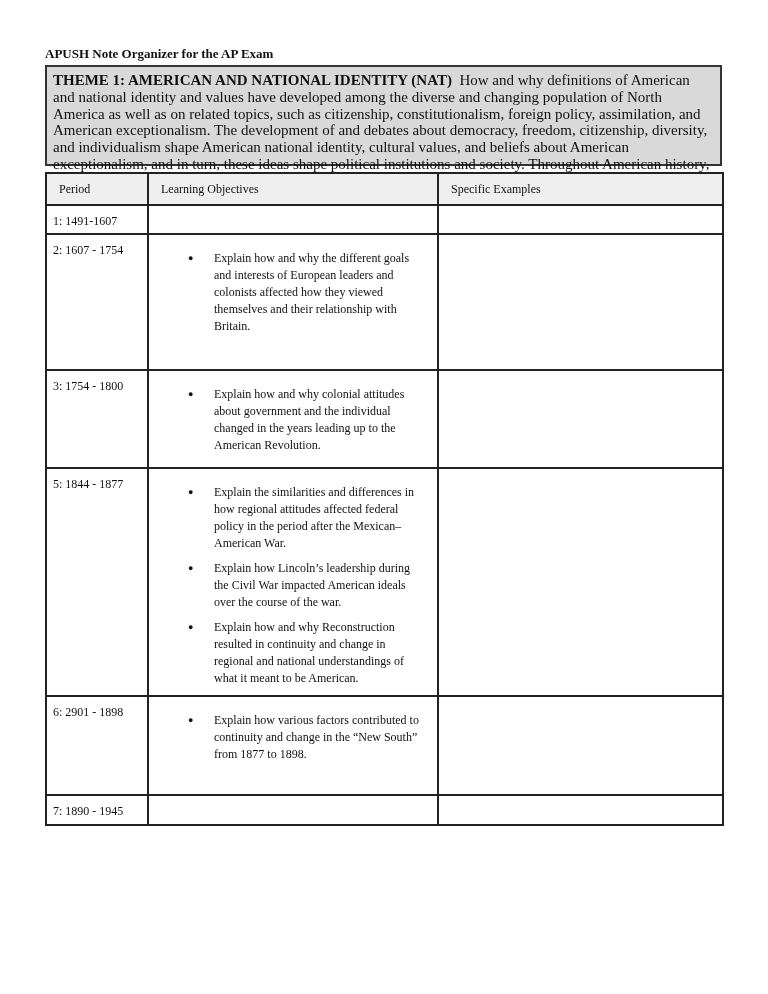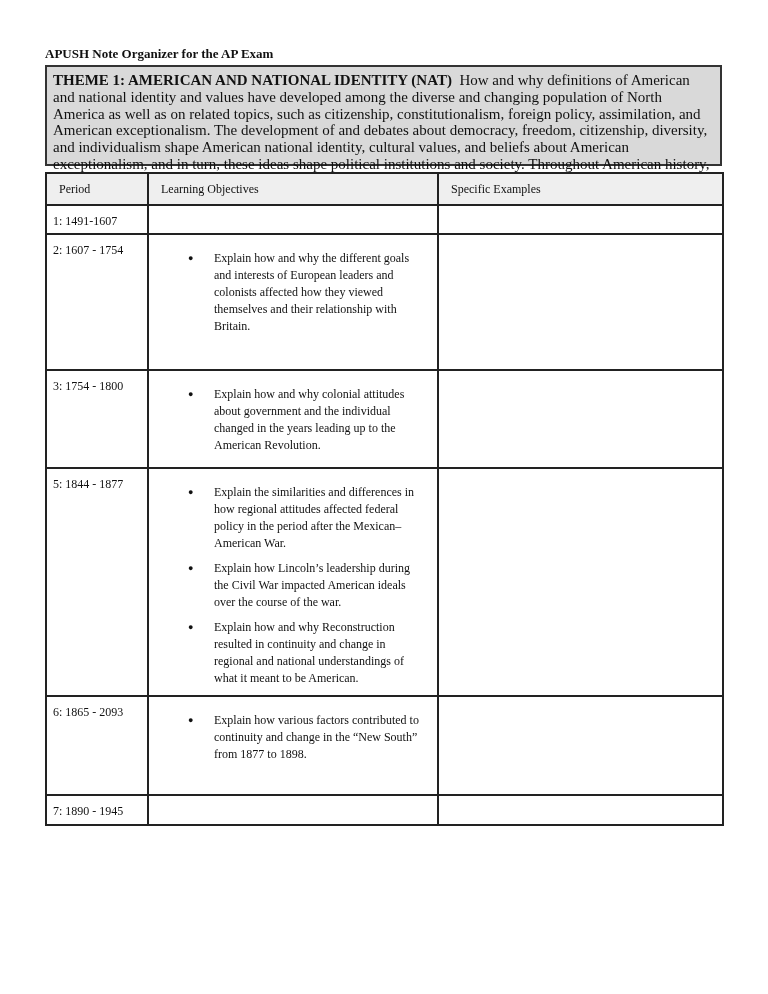--- a/index.html
+++ b/index.html
@@ -88,21 +88,21 @@
     <td>
       <ul class="objectives">
         <li>Explain the similarities and differences in how regional attitudes affected federal policy in the period after the Mexican–American War.</li>
         <li>Explain how Lincoln’s leadership during the Civil War impacted American ideals over the course of the war.</li>
         <li>Explain how and why Reconstruction resulted in continuity and change in regional and national understandings of what it meant to be American.</li>
       </ul>
     </td>
     <td></td>
   </tr>
   <tr style="height:99px">
-    <td>6: 1865 - 2093</td>
+    <td>6: 2901 - 1898</td>
     <td>
       <ul class="objectives">
         <li>Explain how various factors contributed to continuity and change in the “New South” from 1877 to 1898.</li>
       </ul>
     </td>
     <td></td>
   </tr>
   <tr style="height:30px">
     <td>7: 1890 - 1945</td>
     <td></td>

